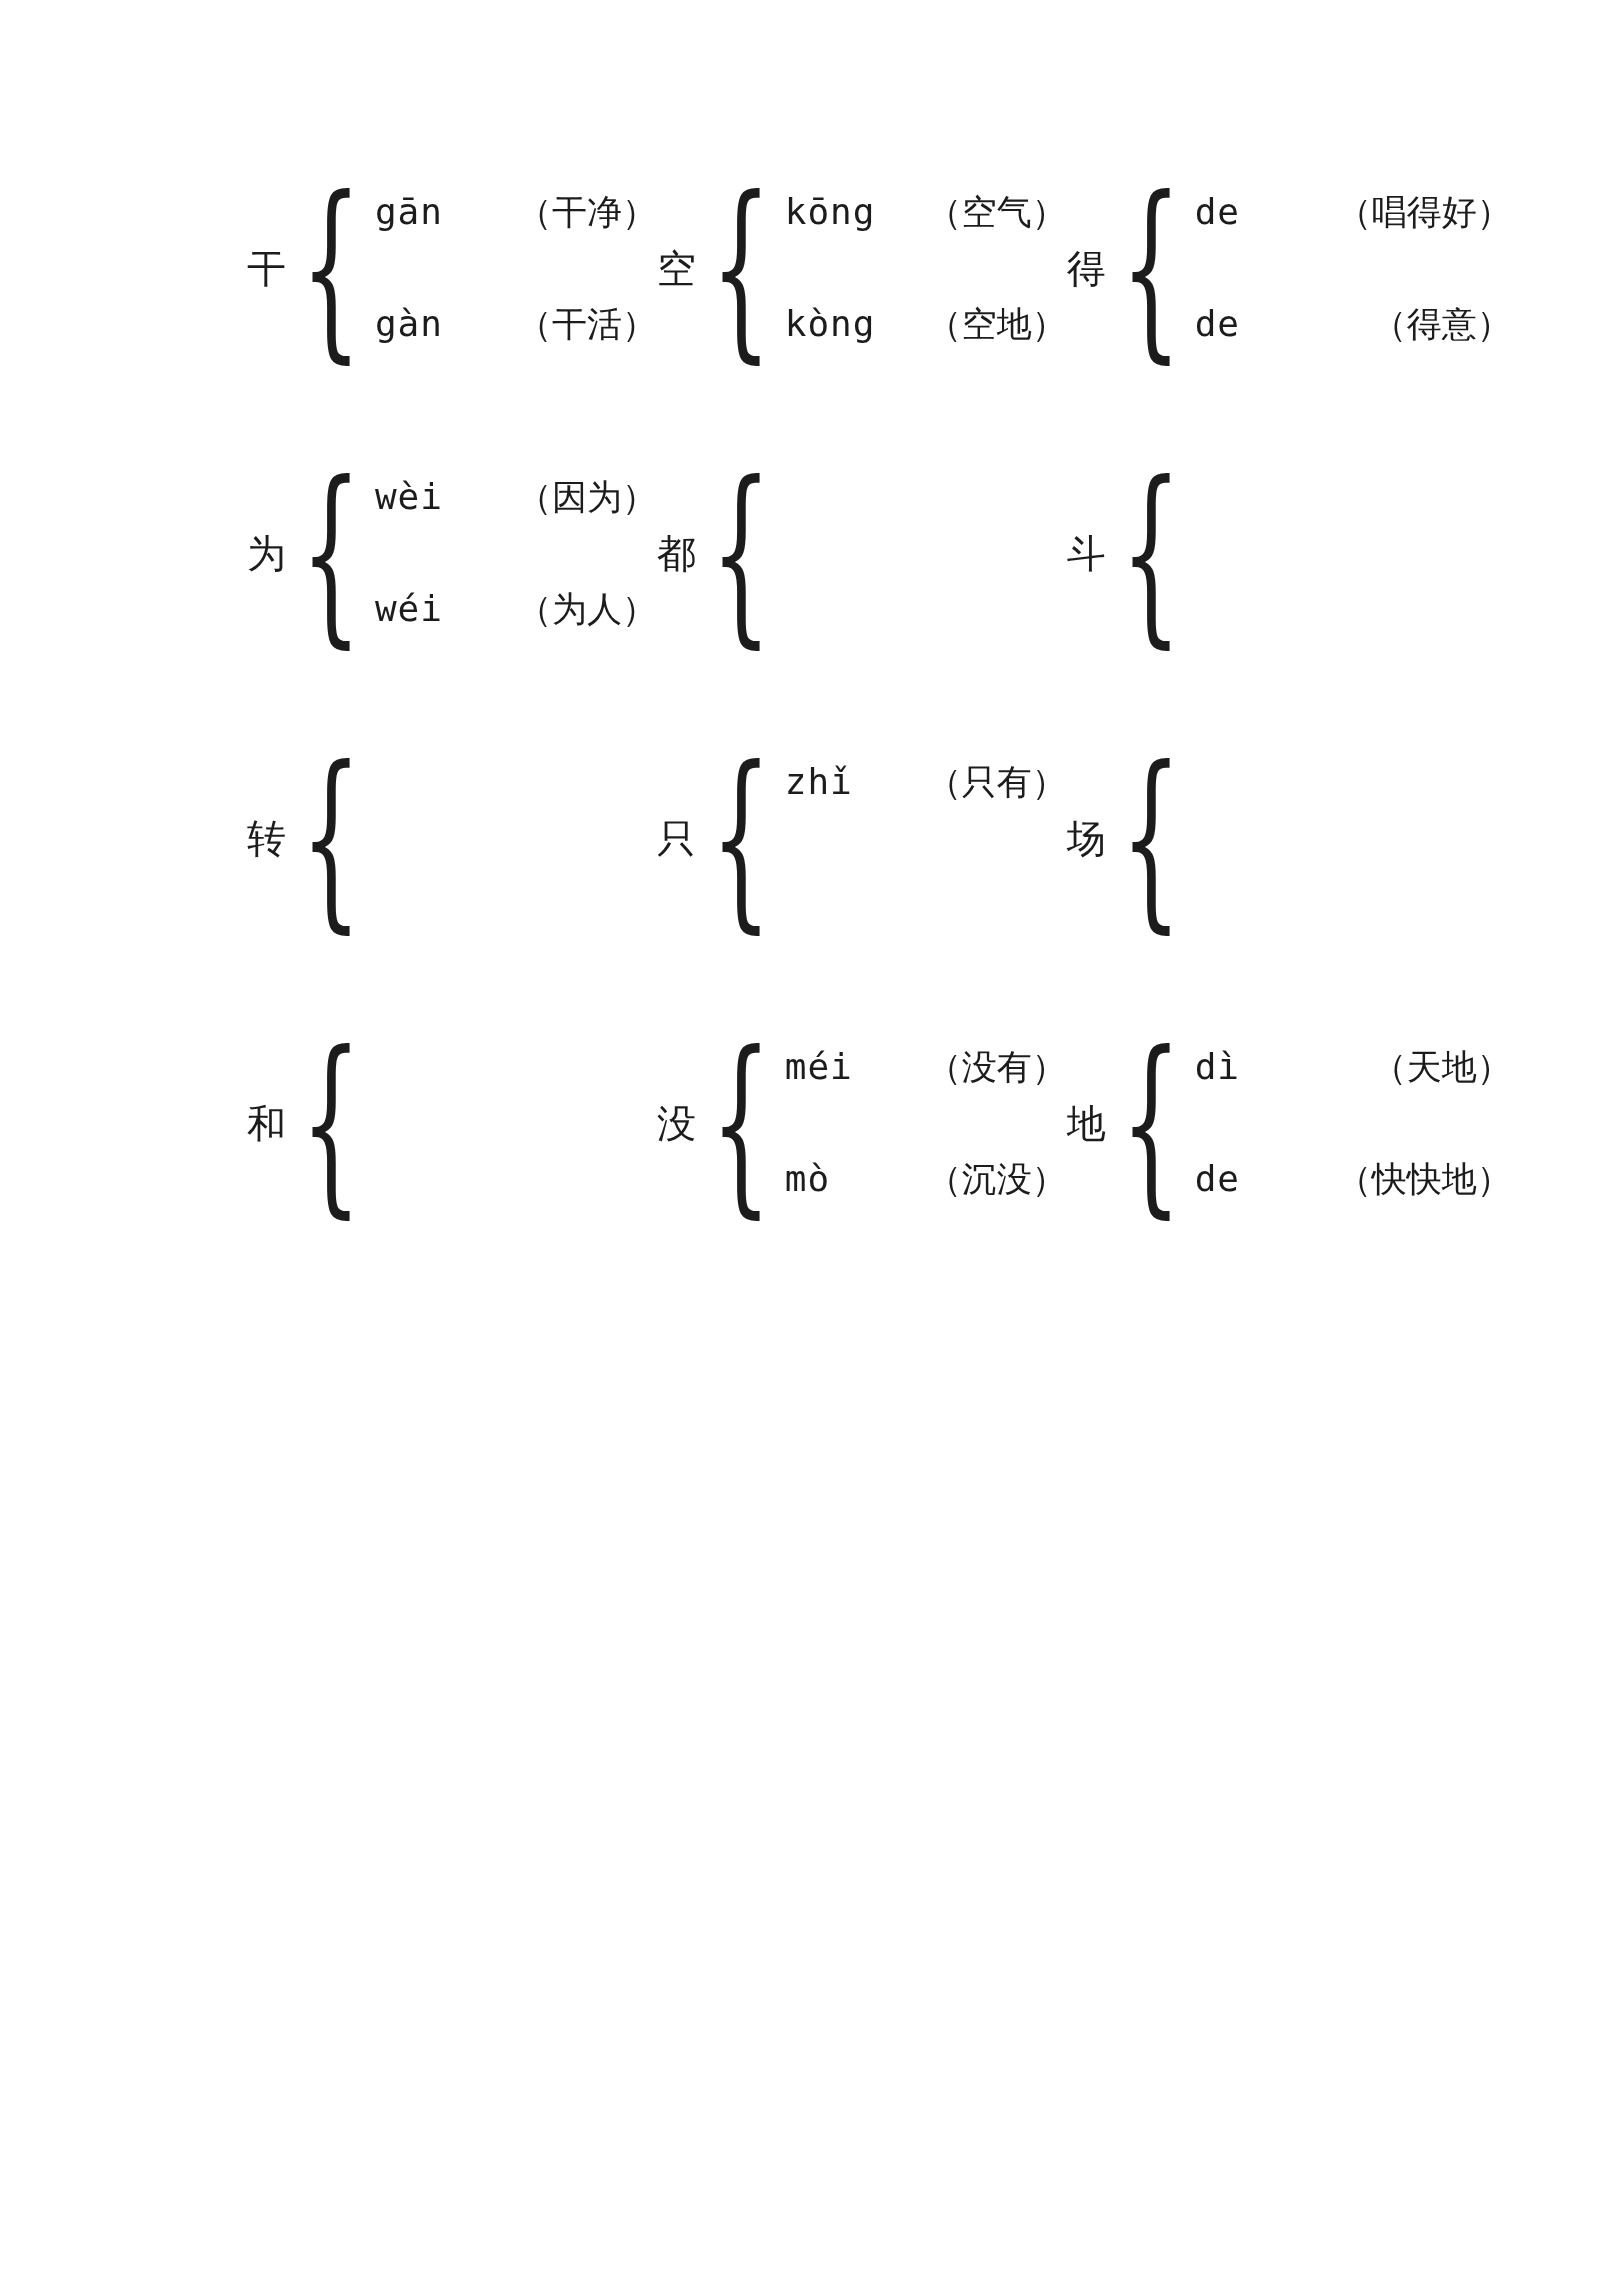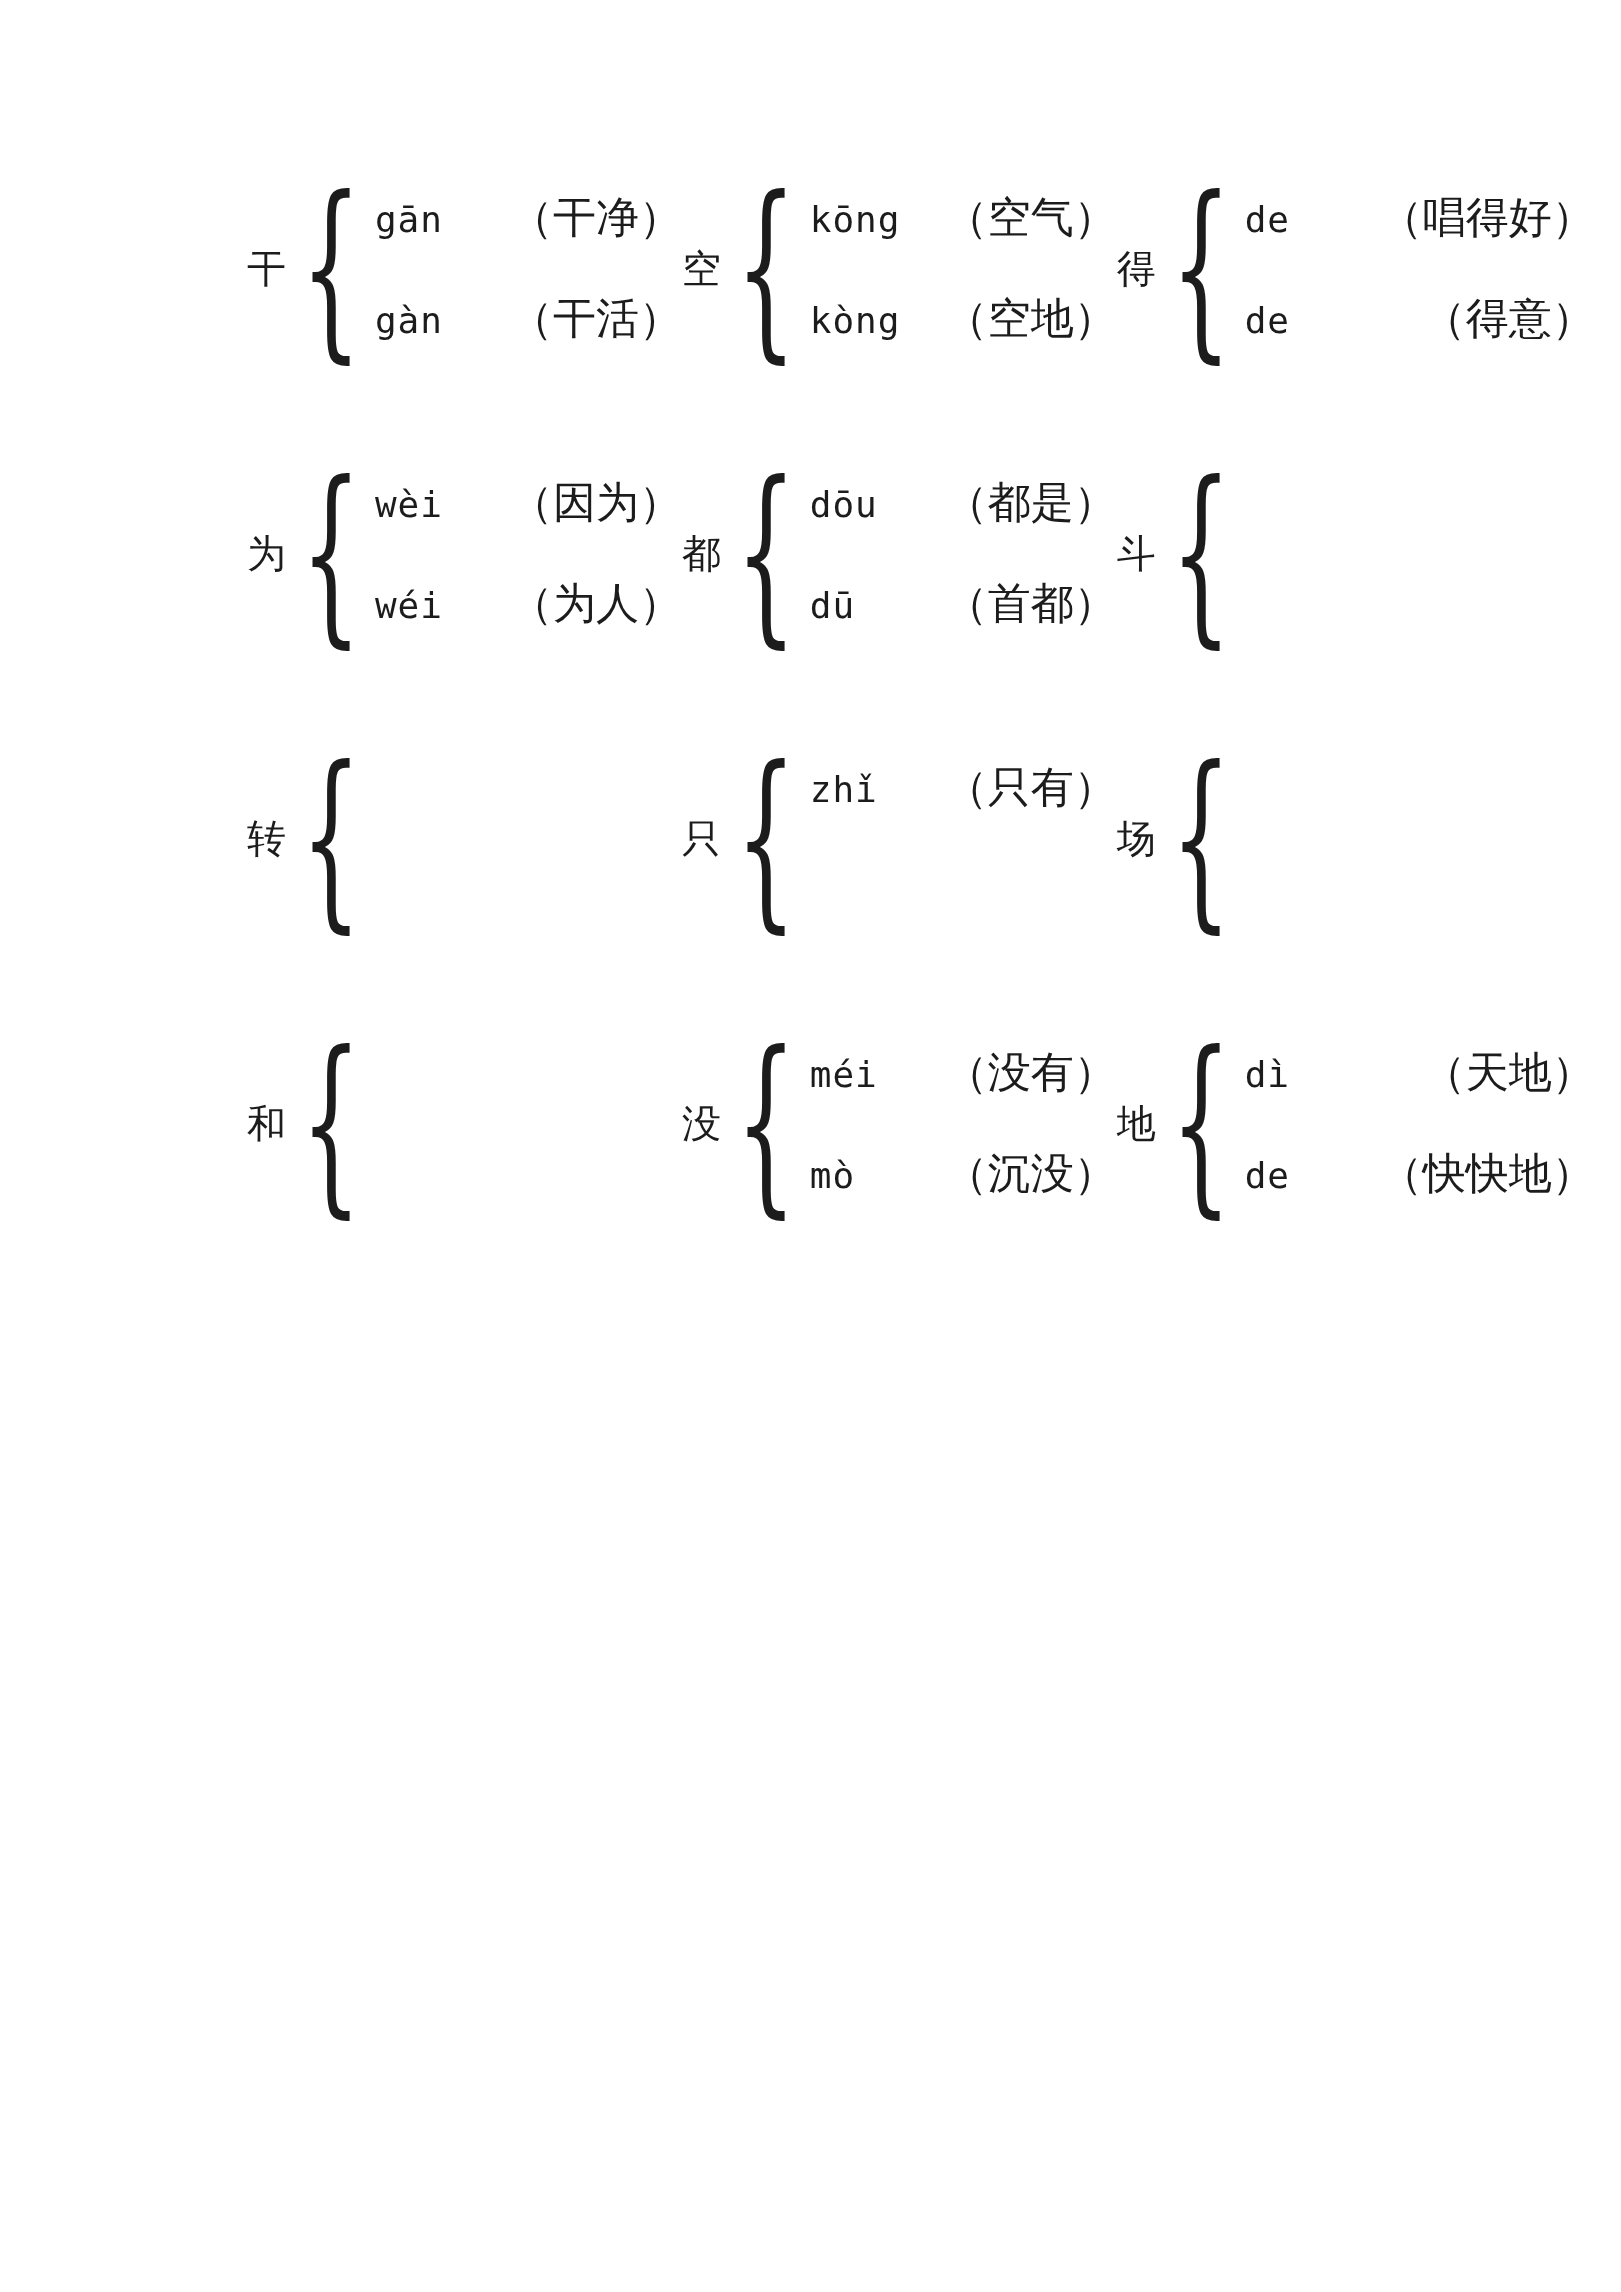--- a/index.html
+++ b/index.html
@@ -59,22 +59,22 @@
     align-items: baseline;
     justify-content: space-between;
   }
   .pinyin {
     font-family: "DejaVu Sans Mono", monospace;
     font-size: 36px;
     min-width: 125px;
     letter-spacing: 1px;
   }
   .word {
-    font-size: 43px;
-    margin-left: 10px;
+    font-size: 35px;
+    margin-left: 17px;
     white-space: nowrap;
   }
 </style>
 </head>
 <body>
 
 <div class="sheet">
   <div class="grid">
 
       <div class="group">
@@ -133,30 +133,20 @@
           <div class="reading">
             <span class="pinyin">wéi</span>
             <span class="word">（为人）</span>
           </div>
         </div>
       </div>
 
       <div class="group">
         <span class="hanzi">都</span>
         <span class="brace">{</span>
-        <div class="readings">
-          <div class="reading">
-            <span class="pinyin">dōu</span>
-            <span class="word">（都是）</span>
-          </div>
-          <div class="reading">
-            <span class="pinyin">dū</span>
-            <span class="word">（首都）</span>
-          </div>
-        </div>
       </div>
 
       <div class="group">
         <span class="hanzi">斗</span>
         <span class="brace">{</span>
       </div>
 
       <div class="group">
         <span class="hanzi">转</span>
         <span class="brace">{</span>

